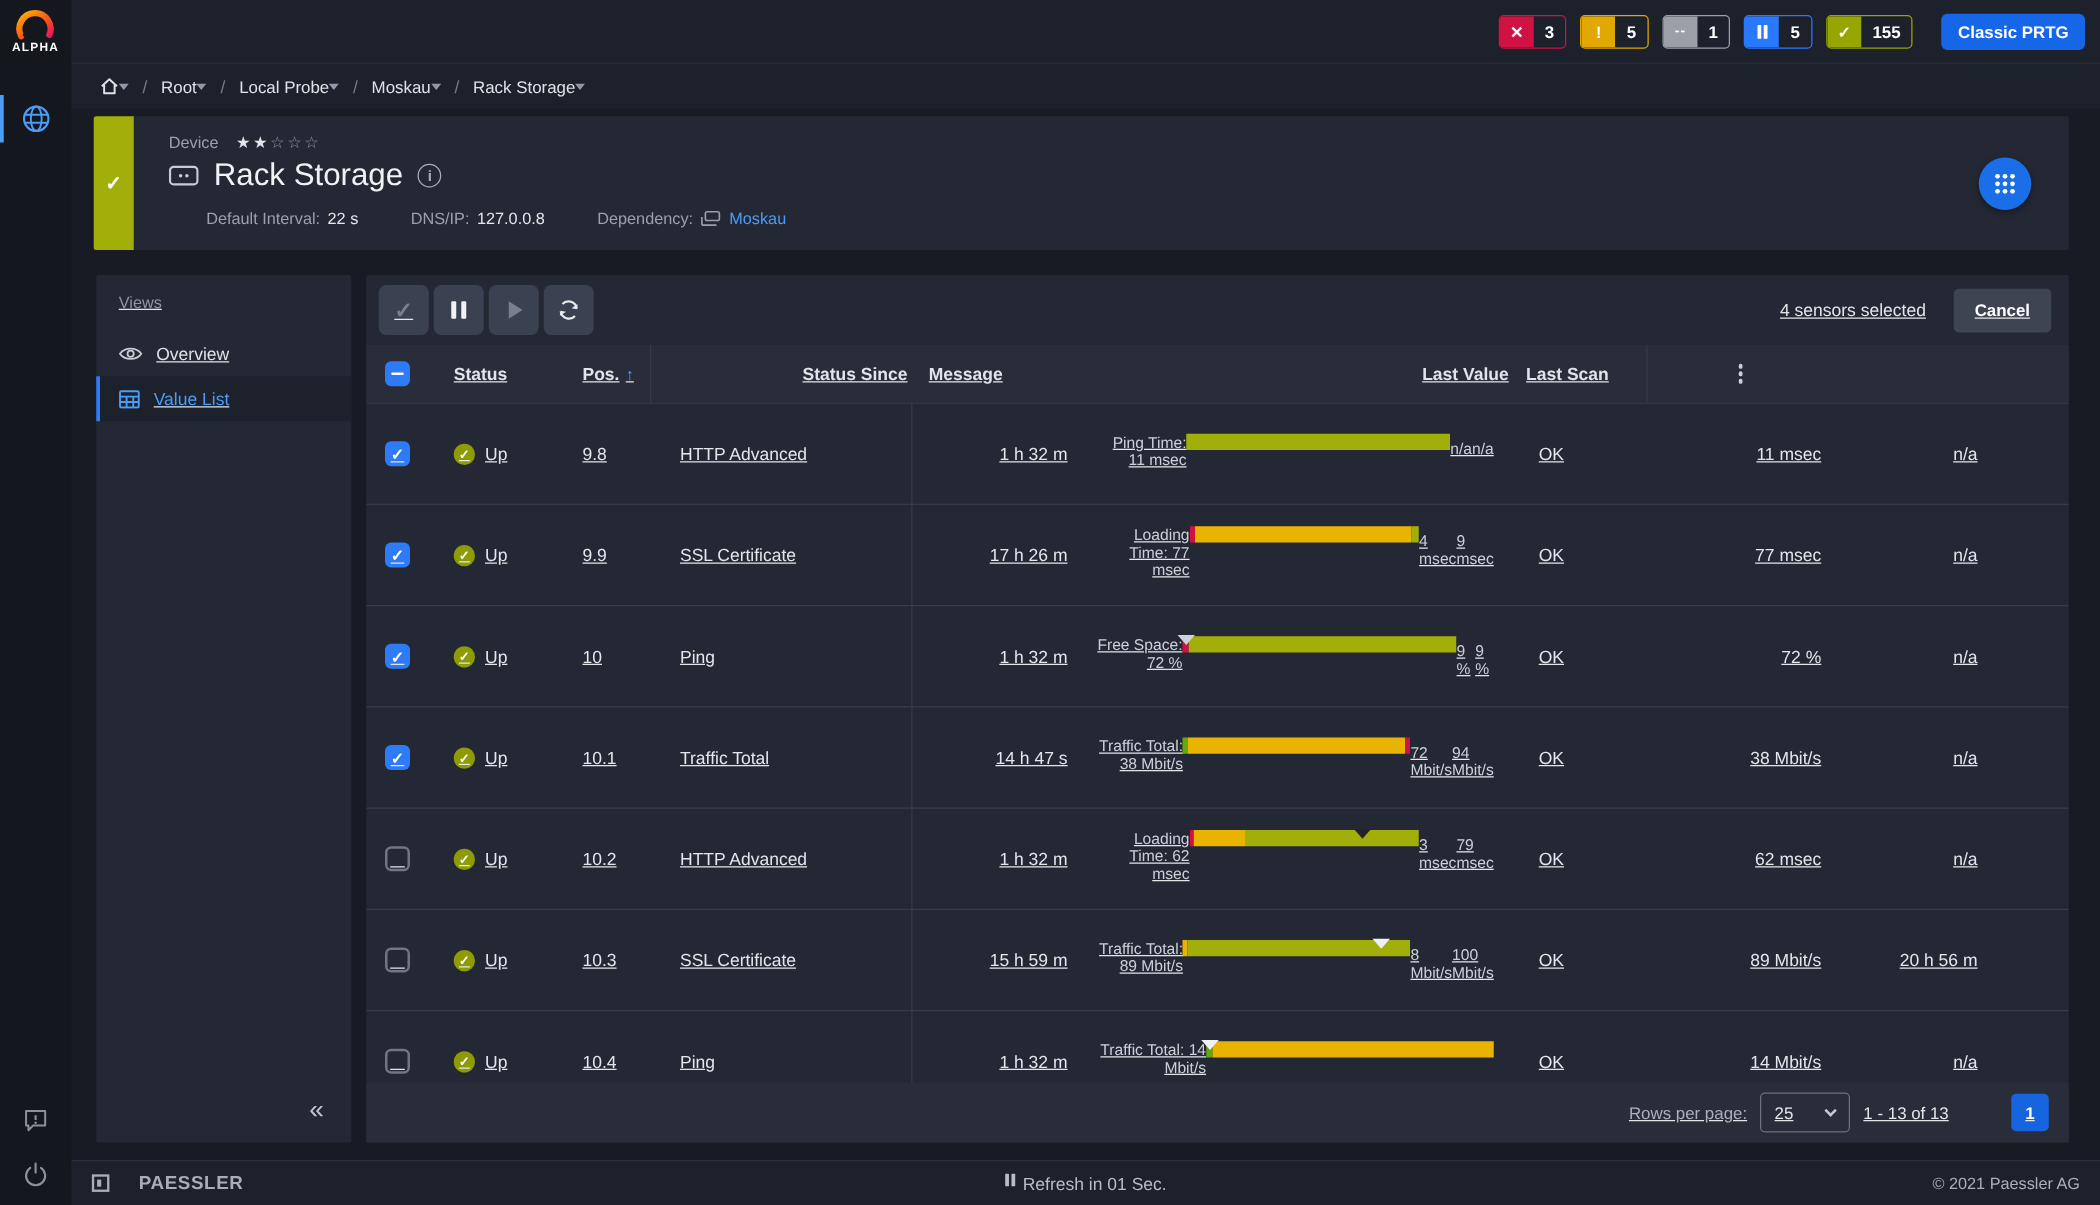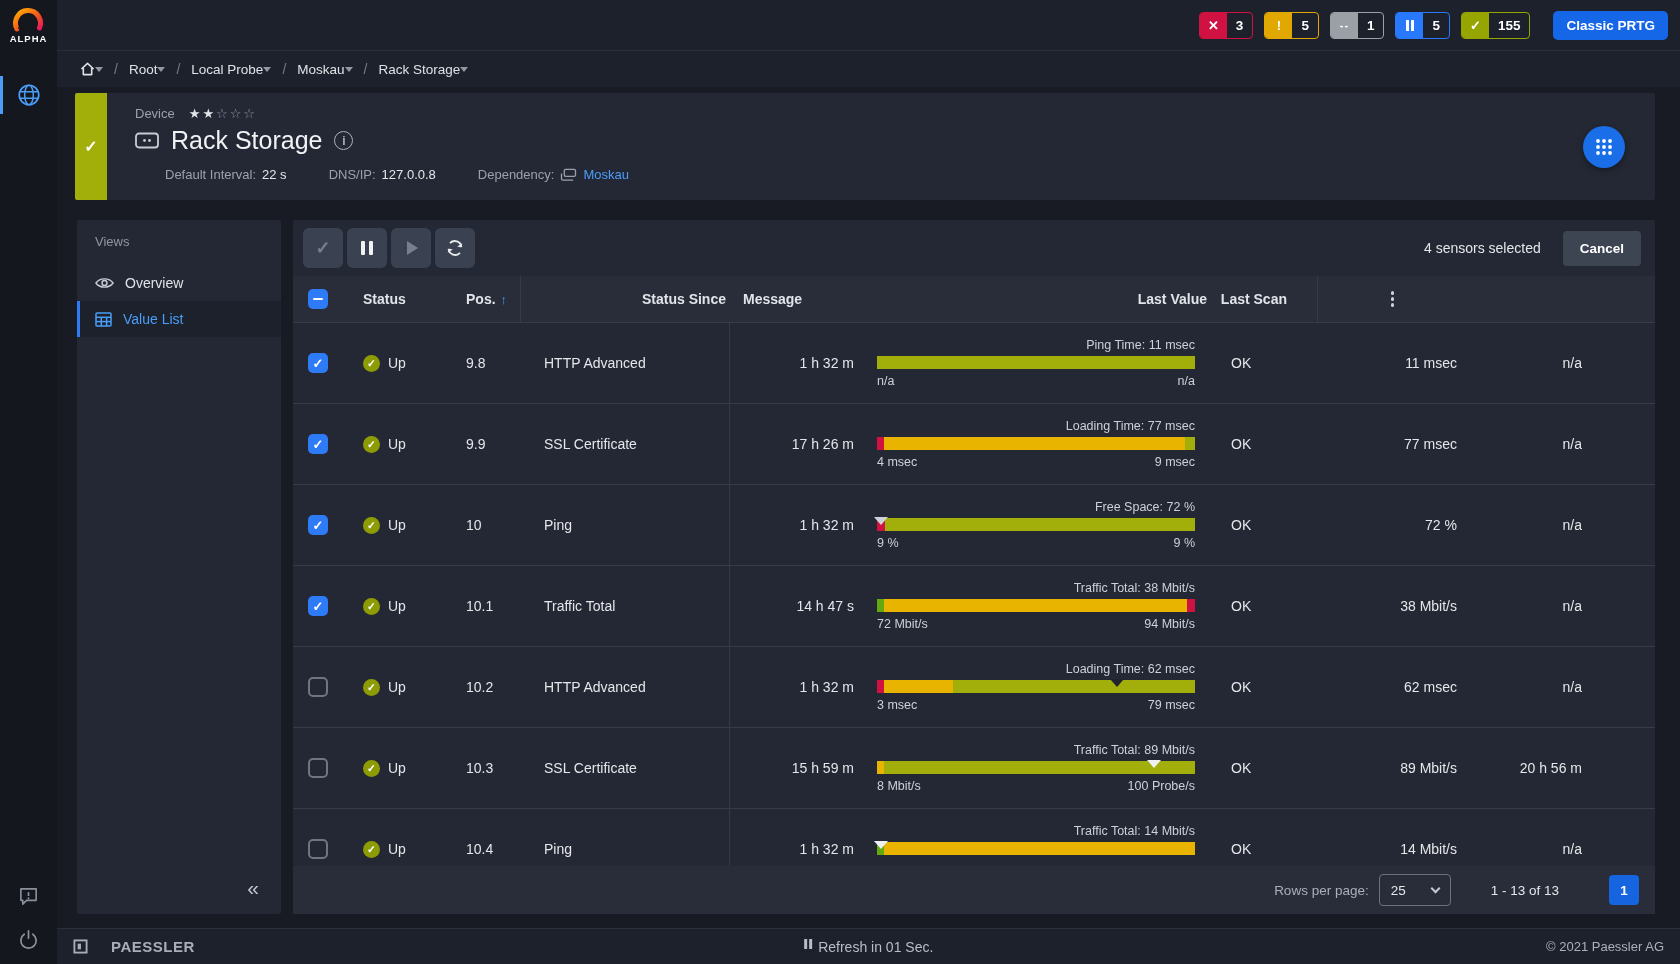--- a/index.html
+++ b/index.html
@@ -48,21 +48,21 @@
   .info-icon { width:19px; height:19px; border:1.5px solid #aab0ba; border-radius:50%; color:#aab0ba;
                font-size:12px; display:flex; align-items:center; justify-content:center; font-weight:bold; cursor:pointer; }
   .device-meta { display:flex; gap:42px; margin-top:12px; font-size:13px; padding-left:30px; }
   .meta-item { display:flex; align-items:center; gap:6px; }
   .meta-label { color:#9ba1ac; }
   .meta-value { color:#e4e6e9; }
   .link { color:#4a9df8; cursor:pointer; }
   .fab { position:absolute; right:30px; top:33px; width:42px; height:42px; border-radius:50%; background:#1a6fe8;
          display:flex; align-items:center; justify-content:center; cursor:pointer; box-shadow:0 2px 6px rgba(0,0,0,.4); }
   
-  .content { position:absolute; left:77px; top:220px; height:694px; right:25px; display:flex; gap:12px; }
+  .content { position:absolute; left:77px; top:220px; height:694px; right:25px; display:flex; gap:12px;text-decoration:underline; }
   .views-panel { width:204px; background:#242834; border-radius:2px; position:relative; padding-top:14px; }
   .views-title { color:#8f96a3; font-size:13px; padding-left:18px; margin-bottom:16px; }
   .view-item { height:36px; display:flex; align-items:center; gap:11px; padding-left:18px; color:#dfe2e6; cursor:pointer; }
   .view-item.active { color:#4a9df8; background:#1d212b; border-left:3px solid #2e7bf7; padding-left:15px; }
   .collapse-btn { position:absolute; bottom:14px; right:22px; color:#c3c8d0; font-size:21px; cursor:pointer; }
   .main-panel { flex:1; background:#242834; border-radius:2px; display:flex; flex-direction:column; }
   
   .sel-toolbar { height:56px; display:flex; align-items:center; padding:0 10px; gap:4px; }
   .tool-btn { width:40px; height:40px; background:#3a4150; border:none; border-radius:6px; display:flex;
               align-items:center; justify-content:center; cursor:pointer; }
@@ -95,37 +95,37 @@
   
   .checkbox { width:20px; height:20px; border-radius:5px; display:flex; align-items:center; justify-content:center; cursor:pointer; }
   .checkbox.checked, .checkbox.indet { background:#2e7bf7; color:#fff; font-size:13px; font-weight:bold; }
   .checkbox.unchecked { border:2px solid #6e7585; color:transparent; }
   .checkbox.indet .mark::after { content:""; display:block; width:10px; height:2.5px; background:#fff; border-radius:1px; }
   .checkbox.indet .mark { font-size:0; }
   
   .status-dot { width:17px; height:17px; border-radius:50%; background:#8d9b04; color:#fff; font-size:10.5px; font-weight:bold;
                 display:flex; align-items:center; justify-content:center; }
   
-  .channel-wrap { width:100%; display:flex; flex-direction:column; }
+  .channel-wrap { width:100%; display:flex; }
   .ch-label { text-align:right; font-size:12.5px; color:#ccd1d8; margin-bottom:4px; }
   .ch-bar { position:relative; height:13px; display:flex; width:100%; }
   .ch-bar .seg { height:100%; }
   .ch-bar .marker { position:absolute; top:-1px; width:0; height:0; transform:translateX(-50%);
                     border-left:7px solid transparent; border-right:7px solid transparent; border-top:8px solid #fff; }
   .ch-limits { display:flex; justify-content:space-between; font-size:12.5px; color:#ccd1d8; margin-top:5px; min-height:15px; }
   
   .kebab { display:flex; flex-direction:column; gap:2.5px; cursor:pointer; padding:4px; }
   .kebab span { width:3.5px; height:3.5px; border-radius:50%; background:#ccd1d8; }
   
   .tfoot { height:48px; background:#282d39; margin-top:auto; display:flex; align-items:center; justify-content:flex-end; font-size:13.5px; }
   .rpp-label { color:#aab0ba; }
   .rpp-select { margin-left:10px; width:72px; height:32px; border:1px solid #6a7180; border-radius:4px;
                 display:flex; align-items:center; justify-content:space-between; padding:0 11px; cursor:pointer; color:#e4e6e9; }
   .chev-down { width:7px; height:7px; border-right:2px solid #c3c8d0; border-bottom:2px solid #c3c8d0; transform:rotate(45deg); margin-top:-3px; }
-  .range-text { margin-left:40px; color:#e4e6e9; }
+  .range-text { margin-left:11px; color:#e4e6e9; }
   .page-btn { margin-left:50px; margin-right:16px; width:30px; height:30px; background:#1664e0; color:#fff; font-weight:bold;
               border:none; border-radius:4px; cursor:pointer; font-family:"Liberation Sans",sans-serif; font-size:13.5px; }
   
   .bottombar { position:absolute; left:57px; right:0; bottom:0; height:36px; background:#1d212b; border-top:1px solid #2b303c;
                display:flex; align-items:center; padding:0 16px; }
   .brand { display:flex; align-items:center; gap:23px; color:#a8aeb8; font-weight:bold; font-size:15px; letter-spacing:0.5px; }
   .refresh-note { position:absolute; left:50%; transform:translateX(-50%); display:flex; gap:6px; color:#b8bdc6; font-size:14px; }
   .refresh-note .mini-pause span { background:#b8bdc6; height:10px; }
   .copyright { margin-left:auto; color:#aab0ba; font-size:13px; }
   svg { display:block; }
@@ -611,21 +611,21 @@
     <div class="cell c-channel">
       <div class="channel-wrap">
         <div class="ch-label">Traffic Total: 89 Mbit/s</div>
         <div class="ch-bar">
                 <div class="seg" style="width: 2.2%; background: rgb(233, 180, 0);"></div>
                 <div class="seg" style="width: 97.8%; background: rgb(162, 174, 9);"></div>
                 <div class="marker" style="left: 87%; border-top-color: rgb(238, 241, 244);"></div>
               </div>
         <div class="ch-limits">
           <span>8 Mbit/s</span>
-          <span>100 Probe/s</span>
+          <span>100 Mbit/s</span>
         </div>
       </div>
     </div>
     <div class="cell c-msg">
             <span>OK</span>
           </div>
     <div class="cell c-val">
             <span>89 Mbit/s</span>
           </div>
     <div class="cell c-scan">

